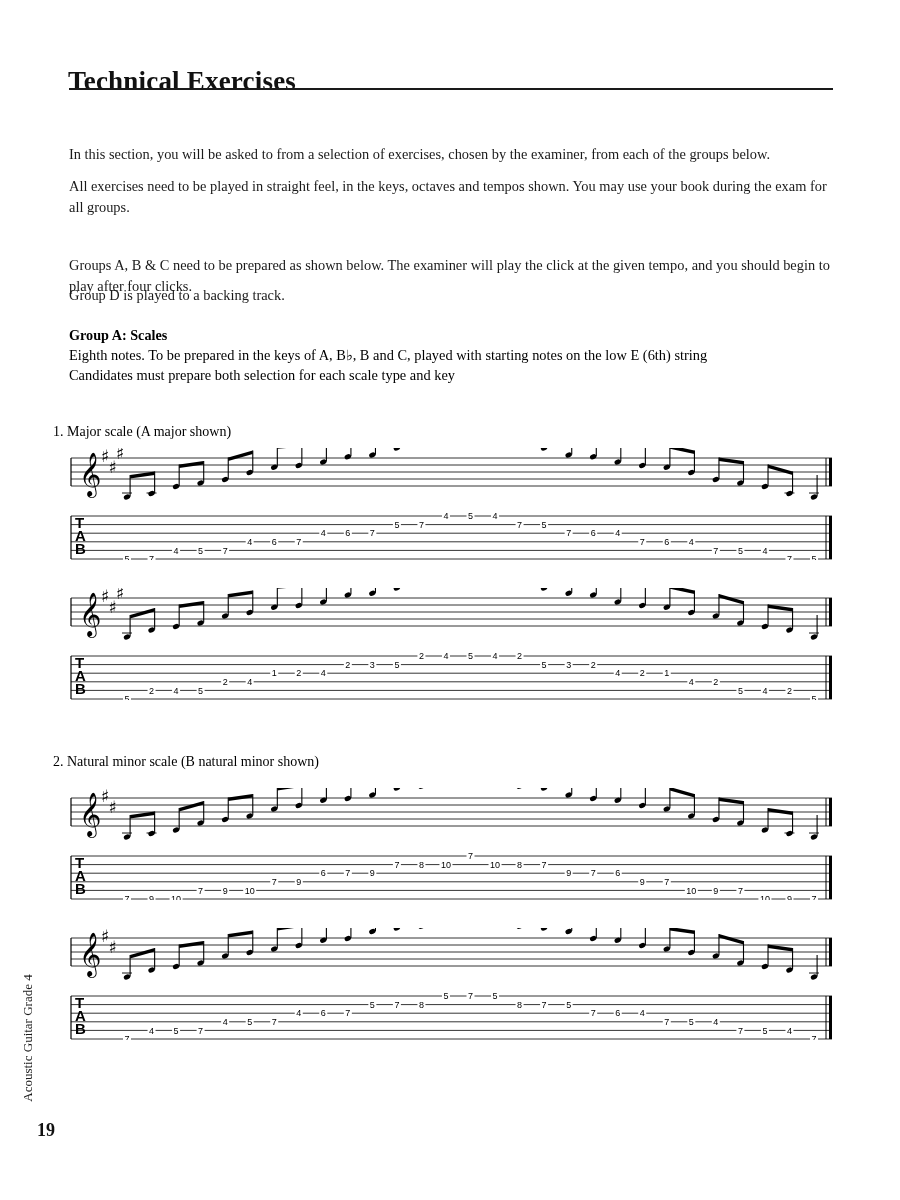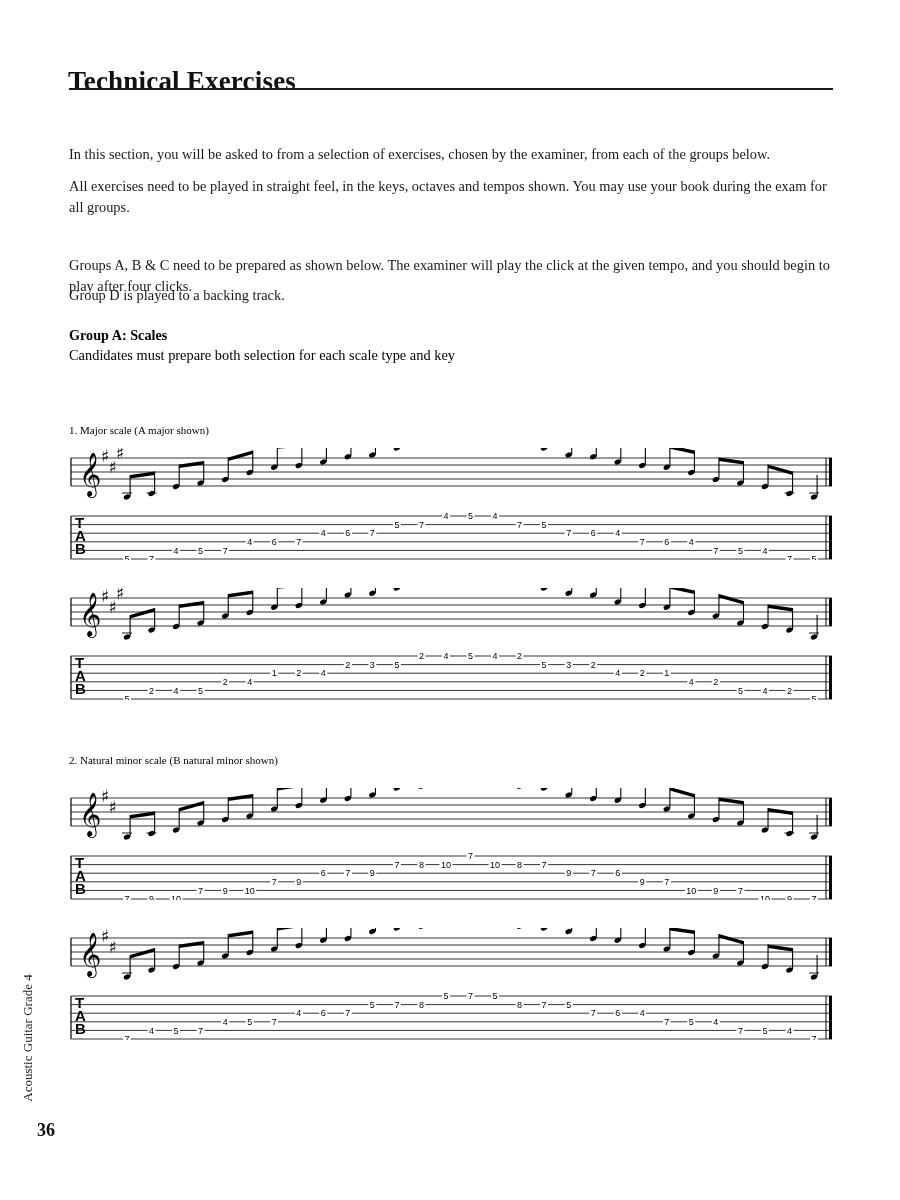--- a/index.html
+++ b/index.html
@@ -71,22 +71,22 @@
   .group-lines div { white-space: nowrap; }
   .tempo-note {
     font-family: "DejaVu Sans", sans-serif;
     font-size: 16px;
     position: relative;
     top: 1px;
   }
 
   .ex-label {
     position: absolute;
-    left: 69px;
-    font-size: 11px;
+    left: 53px;
+    font-size: 14px;
   }
 
   
   .system {
     position: absolute;
     left: 69px;
     width: 766px;
   }
   .system svg { display: block; }
 
@@ -124,20 +124,21 @@
   <h1 class="page-title">Technical Exercises</h1>
   <div class="title-rule"></div>
 
   <p class="para p1">In this section, you will be asked to from a selection of exercises, chosen by the examiner, from each of the groups below.</p>
   <p class="para p2">All exercises need to be played in straight feel, in the keys, octaves and tempos shown. You may use your book during the exam for all groups.</p>
   <p class="para p3">Groups A, B &amp; C need to be prepared as shown below. The examiner will play the click at the given tempo, and you should begin to play after four clicks.</p>
   <p class="para p4">Group D is played to a backing track.</p>
 
   <div class="group-head">Group A: Scales</div>
   <div class="group-lines">
+    <div>Eighth notes. To be prepared in the keys of A, B♭, B and C, played with starting notes on the low E (6th) string</div>
     <div>Candidates must prepare both selection for each scale type and key</div>
   </div>
 
   <div class="ex-label" style="top:424px">1. Major scale (A major shown)</div>
   <div class="ex-label" style="top:754px">2. Natural minor scale (B natural minor shown)</div>
 
   <div class="system" id="sys0" style="top:448px">
       <svg width="766" height="112" viewBox="0 0 766 112">
         <path d="M -3 5 q -4 2 -4 6 L -7 101.4 q 0 4 4 6" fill="none" stroke="#000" stroke-width="1.6"></path>
         <line x1="2" y1="10" x2="763" y2="10" stroke="#000" stroke-width="0.8"></line>
@@ -778,15 +779,15 @@
         <rect x="691.9285714285714" y="97.9" width="8" height="9" fill="#fff"></rect>
         <text x="695.9285714285714" y="105.60000000000001" class="tabnum" text-anchor="middle">5</text>
         <rect x="716.4642857142858" y="97.9" width="8" height="9" fill="#fff"></rect>
         <text x="720.4642857142858" y="105.60000000000001" class="tabnum" text-anchor="middle">4</text>
         <rect x="741" y="106.5" width="8" height="9" fill="#fff"></rect>
         <text x="745" y="114.2" class="tabnum" text-anchor="middle">7</text>
       </svg>
     </div>
 
   <div class="spine">Acoustic Guitar Grade 4</div>
-  <div class="folio">36</div>
+  <div class="folio">19</div>
 
 </div>
 
 </body></html>

